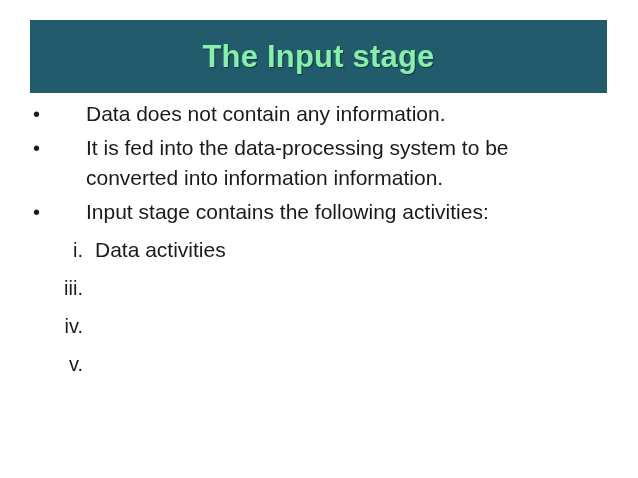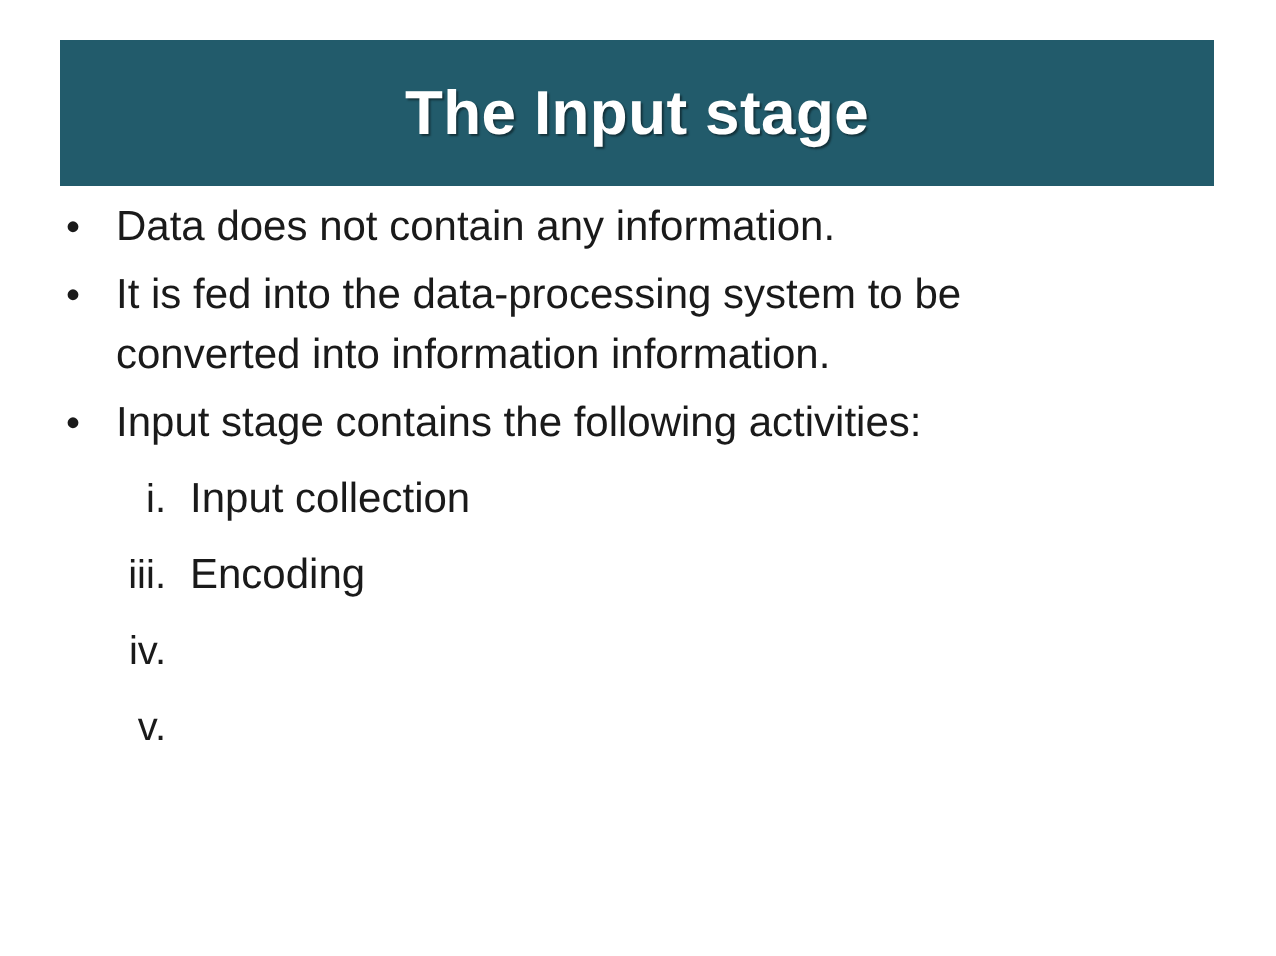--- a/index.html
+++ b/index.html
@@ -29,21 +29,21 @@
     top: 20px;
     width: 577px;
     height: 73px;
     background: #225B6B;
     display: flex;
     align-items: center;
     justify-content: center;
     box-sizing: border-box;
   }
   .title-text {
-    color: #ffffff;
+    color: #86efac;
     font-family: "Liberation Sans", sans-serif;
     font-size: 31px;
     font-weight: bold;
     letter-spacing: 0.2px;
     line-height: 1;
     text-align: right;
     text-shadow: 1px 1px 1px rgba(0,0,0,0.45);
     white-space: nowrap;
   }
 
@@ -71,20 +71,21 @@
     text-align: left;
   }
   .bullet-text {
     flex: 1 1 auto;
     max-width: 492px;
     color: #1a1a1a;
     font-family: "Liberation Sans", sans-serif;
     font-size: 21px;
     line-height: 30px;
     text-align: left;
+    margin-left: 28px;
   }
 
   
   .roman-list {
     margin-top: 8px;
   }
   .roman-row {
     display: flex;
     align-items: flex-start;
     padding-left: 55px;
@@ -133,27 +134,26 @@
 
     <div class="bullet-row">
       <span class="bullet-mark">•</span>
       <span class="bullet-text">Input stage contains the following activities:</span>
     </div>
 
     <div class="roman-list">
 
       <div class="roman-row">
         <span class="roman-num">i.</span>
-        <span class="roman-text">Input collection</span>
+        <span class="roman-text">Data activities</span>
       </div>
 
 
       <div class="roman-row">
         <span class="roman-num">iii.</span>
-        <span class="roman-text">Encoding</span>
       </div>
 
       <div class="roman-row">
         <span class="roman-num">iv.</span>
       </div>
 
       <div class="roman-row">
         <span class="roman-num">v.</span>
       </div>
 

